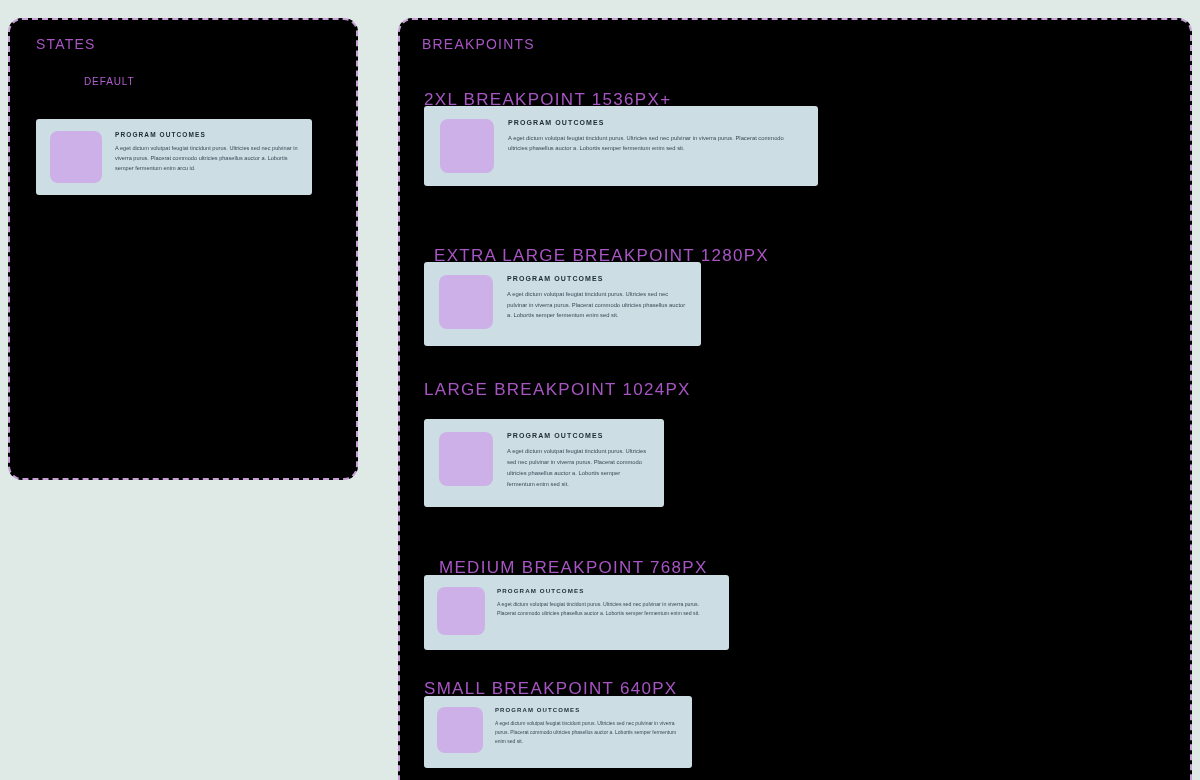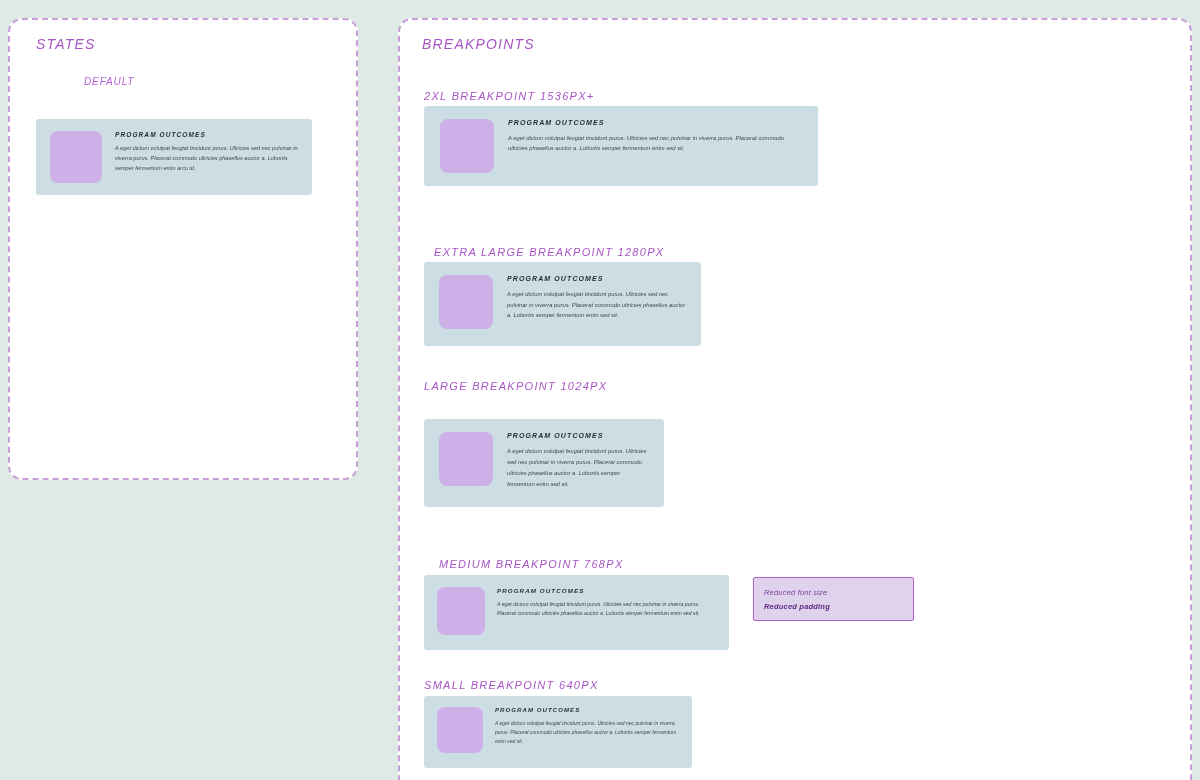--- a/index.html
+++ b/index.html
@@ -12,24 +12,23 @@
 
   body {
     background: #dfeae7;
     font-family: "Liberation Sans", sans-serif;
     position: relative;
   }
 
   
   .panel {
     position: absolute;
-    background: #ffffff;
+    background: #000000;
     border: 2px dashed #c79fd6;
     border-radius: 14px;
-    font-style: italic;
   }
 
   #states-panel {
     left: 8px;
     top: 18px;
     width: 350px;
     height: 462px;
   }
 
   #breakpoints-panel {
@@ -57,21 +56,21 @@
     font-size: 10px;
     font-weight: 400;
     letter-spacing: 0.9px;
     text-transform: uppercase;
     margin-left: 48px;
   }
 
   .bp-title {
     position: absolute;
     color: #a855c4;
-    font-size: 11px;
+    font-size: 17px;
     font-weight: 400;
     letter-spacing: 1.3px;
     text-transform: uppercase;
   }
 
   
   .card {
     position: absolute;
     background: #cdddE4;
     background: #cddde4;
@@ -216,24 +215,20 @@
   <div class="bp-title" style="left:39px; top:538px;">MEDIUM BREAKPOINT 768PX</div>
 
   <div class="card v-md">
     <div class="card-thumb"></div>
     <div class="card-body">
       <div class="card-heading">PROGRAM OUTCOMES</div>
       <div class="card-text">A eget dictum volutpat feugiat tincidunt purus. Ultricies sed nec pulvinar in viverra purus. Placerat commodo ultricies phasellus auctor a. Lobortis semper fermentum enim sed sit.</div>
     </div>
   </div>
 
-  <div class="note" id="note-md">
-    <span class="note-line">Reduced font size</span>
-    <span class="note-line strong">Reduced padding</span>
-  </div>
 
   <div class="bp-title" style="left:24px; top:659px;">SMALL BREAKPOINT 640PX</div>
 
   <div class="card v-sm">
     <div class="card-thumb"></div>
     <div class="card-body">
       <div class="card-heading">PROGRAM OUTCOMES</div>
       <div class="card-text">A eget dictum volutpat feugiat tincidunt purus. Ultricies sed nec pulvinar in viverra purus. Placerat commodo ultricies phasellus auctor a. Lobortis semper fermentum enim sed sit.</div>
     </div>
   </div>

